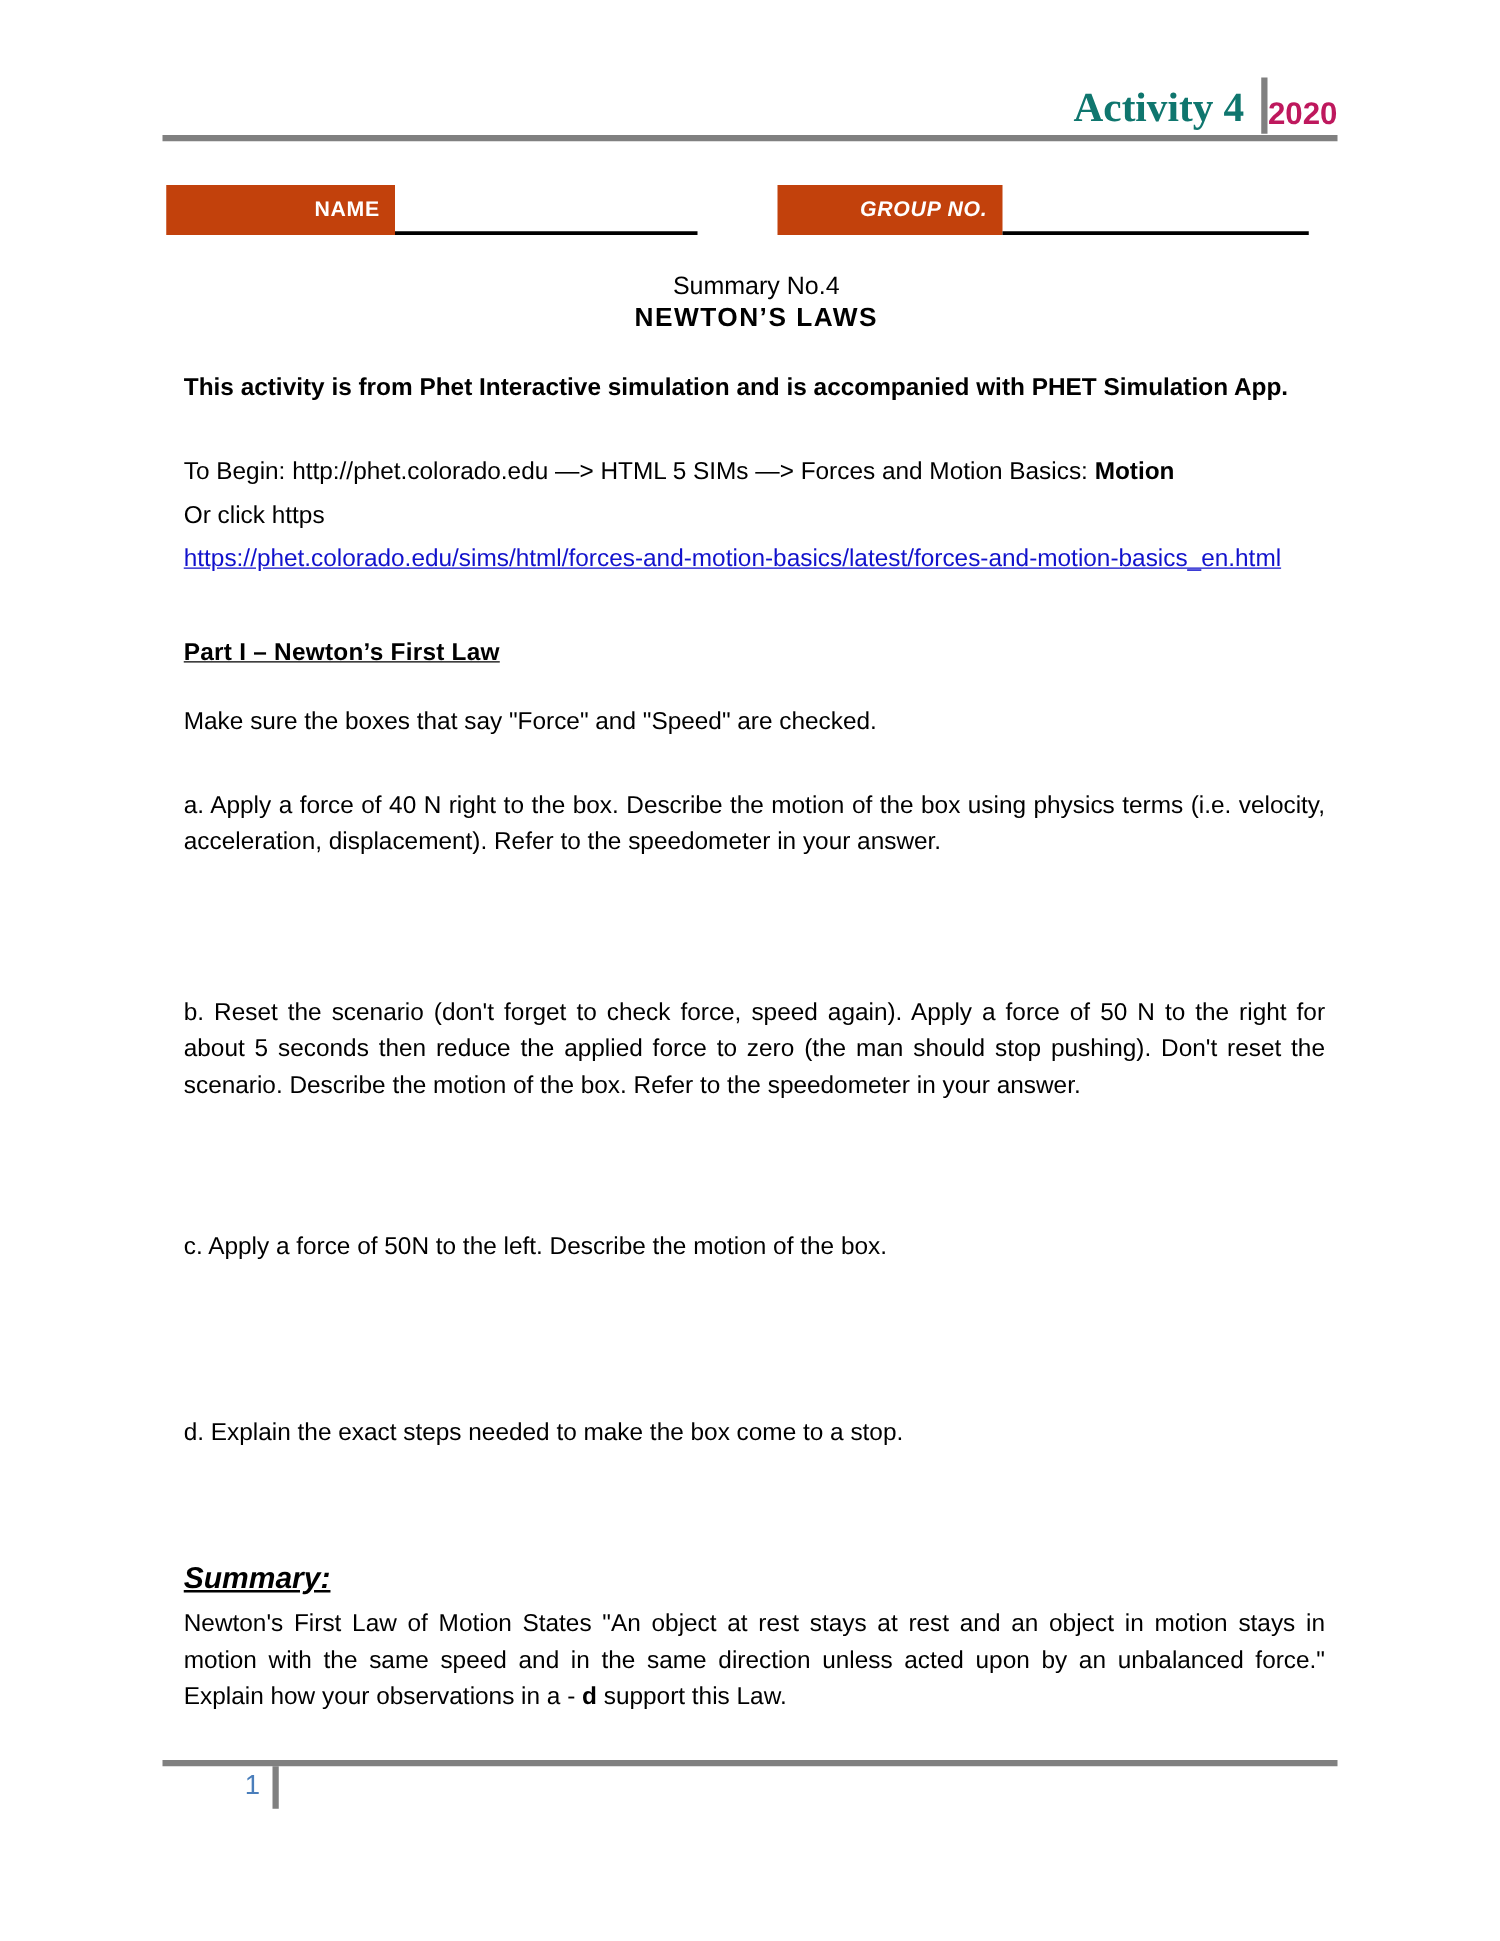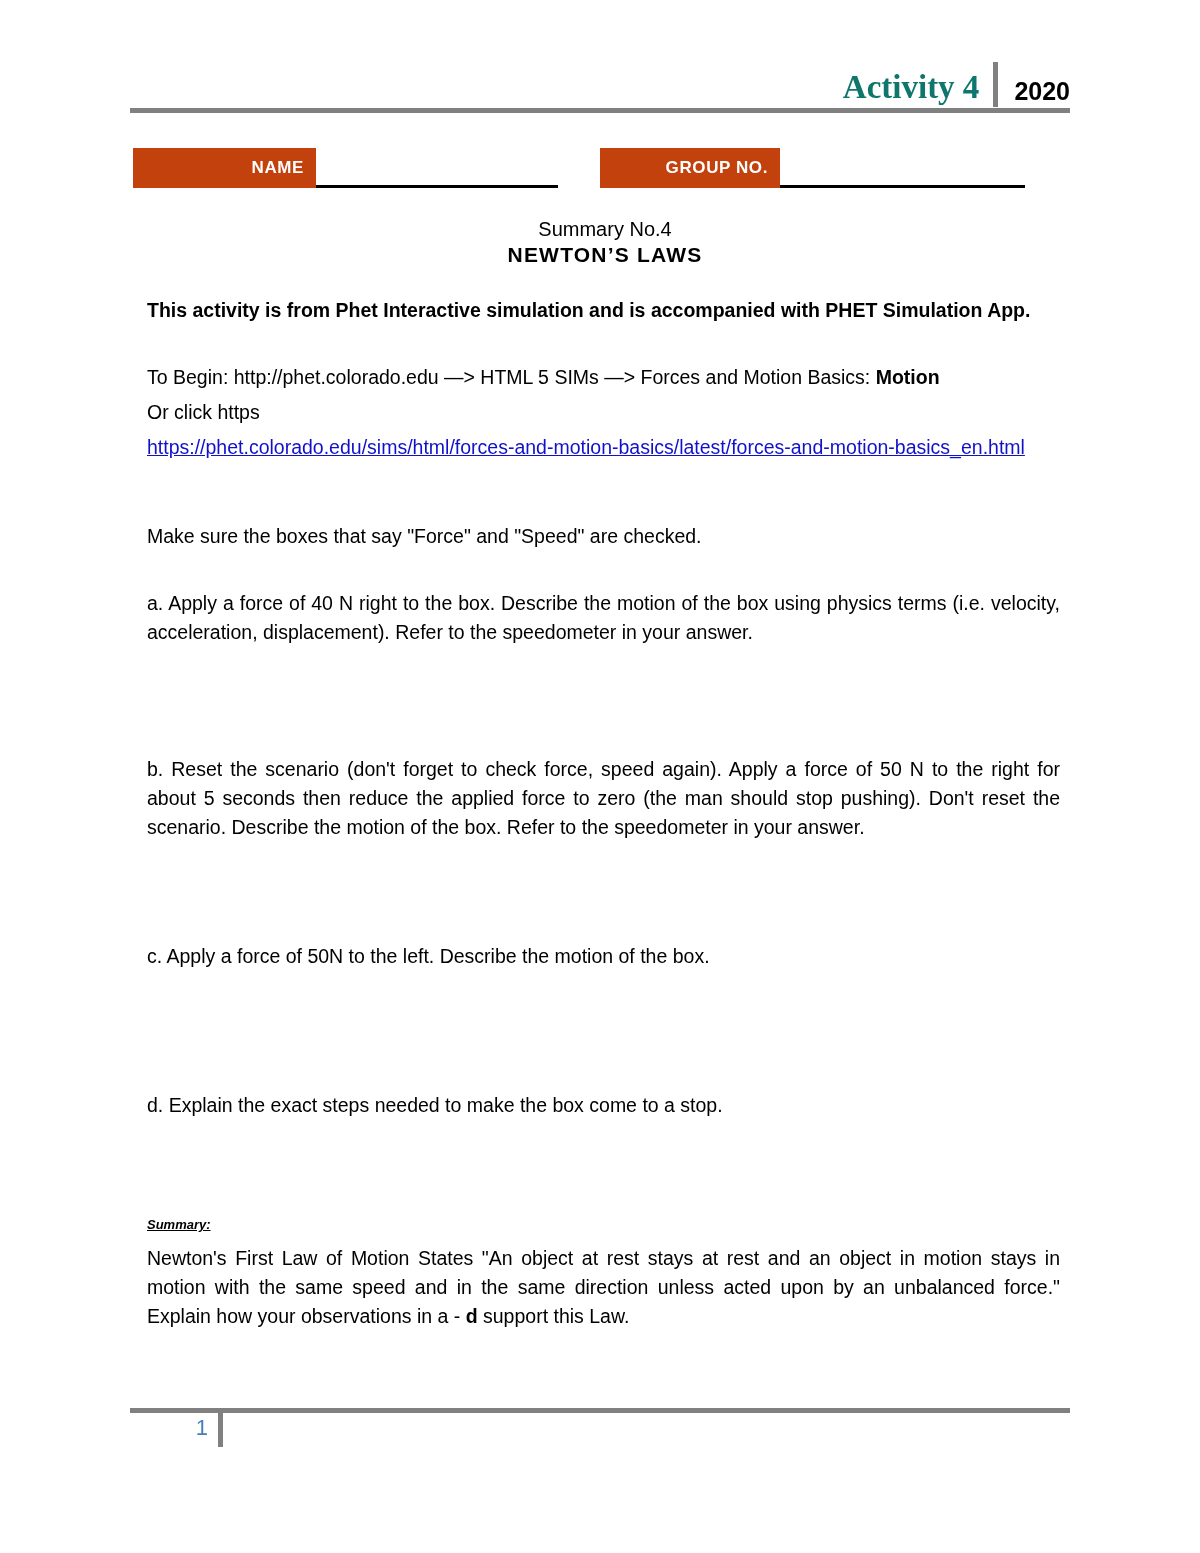--- a/index.html
+++ b/index.html
@@ -50,23 +50,23 @@
   .header-divider {
     width: 5px;
     background: #808080;
     align-self: stretch;
     margin-bottom: -1px;
   }
   .header-year {
     font-family: "Liberation Sans", sans-serif;
     font-size: 25px;
     font-weight: bold;
-    color: #000000;
+    color: #be185d;
     line-height: 1;
-    padding-left: 16px;
+    padding-left: 0;
     padding-bottom: 2px;
     white-space: nowrap;
   }
   .header-rule {
     position: absolute;
     left: 0;
     top: 46px;
     width: 940px;
     height: 5px;
     background: #808080;
@@ -81,21 +81,21 @@
     height: 44px;
   }
   .idfield {
     position: absolute;
     top: 0;
     height: 40px;
     display: flex;
     align-items: stretch;
   }
   .idfield.name  { left: 0px;   width: 425px; }
-  .idfield.group { left: 467px; width: 425px; }
+  .idfield.group { left: 489px; width: 425px; font-style: italic; }
 
   .idlabel {
     background: #c2410c;
     color: #ffffff;
     font-size: 17px;
     font-weight: bold;
     letter-spacing: 0.6px;
     display: flex;
     align-items: center;
     justify-content: flex-end;
@@ -165,21 +165,21 @@
   }
   .part-head {
     font-size: 19.5px;
     line-height: 29px;
     font-weight: bold;
     text-decoration: underline;
     display: inline-block;
     letter-spacing: 0.2px;
   }
   .summary-head {
-    font-size: 13px;
+    font-size: 24px;
     line-height: 27px;
     font-weight: bold;
     font-style: italic;
     text-decoration: underline;
     display: inline-block;
   }
   .b { font-weight: bold; }
 
   
   .footer {
@@ -250,20 +250,21 @@
     <p class="para bold">This activity is from Phet Interactive simulation and is accompanied with PHET Simulation App.</p>
 
     <div class="spacer-sm"></div>
 
     <p class="para nojust"><span>To Begin: http://phet.colorado.edu —&gt; HTML 5 SIMs —&gt; Forces and Motion Basics: </span><span class="b">Motion</span></p>
     <p class="para nojust">Or click https</p>
     <p class="para nojust"><span class="link">https://phet.colorado.edu/sims/html/forces-and-motion-basics/latest/forces-and-motion-basics_en.html</span></p>
 
     <div class="spacer-md"></div>
 
+    <p class="para nojust"><span class="part-head">Part I – Newton’s First Law</span></p>
 
     <div class="spacer-xs"></div>
 
     <p class="para nojust">Make sure the boxes that say "Force" and "Speed" are checked.</p>
 
     <div class="spacer-sm"></div>
 
     <p class="para">a. Apply a force of 40 N right to the box. Describe the motion of the box using physics terms (i.e. velocity, acceleration, displacement). Refer to the speedometer in your answer.</p>
     <div class="gap-answer-a"></div>
 

